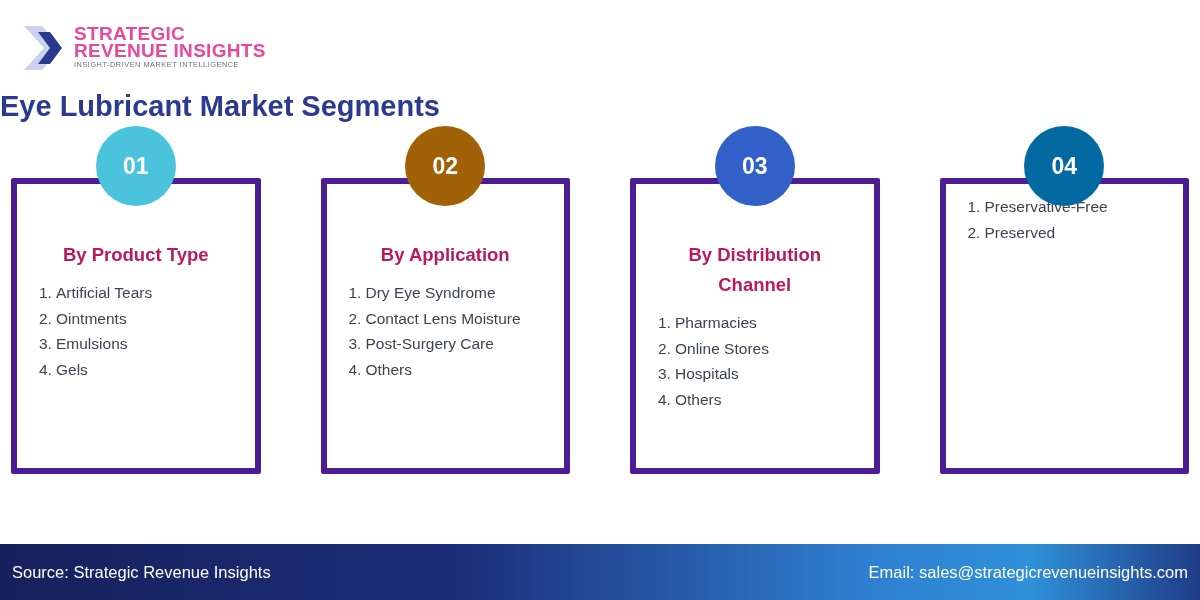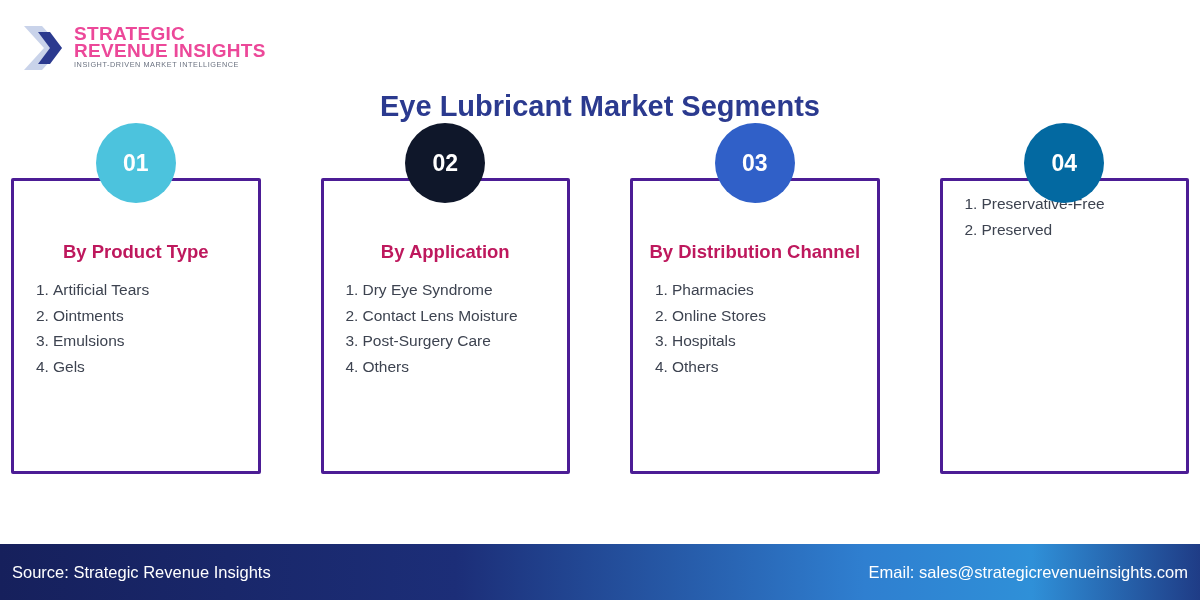--- a/index.html
+++ b/index.html
@@ -46,39 +46,39 @@
     color: #6b7280;
     white-space: nowrap;
   }
 
   
   .title {
     position: absolute;
     top: 90px;
     left: 0;
     width: 1200px;
-    text-align: center;
+    text-align: left;
     font-size: 29px;
     font-weight: bold;
     color: #2b3a8f;
   }
 
   
   .cards {
     position: absolute;
     top: 178px;
     left: 11px;
     width: 1178px;
     display: flex;
     gap: 60px;
   }
   .card {
     width: 250px;
     height: 296px;
-    border: 3px solid #4c1d95;
+    border: 6px solid #4c1d95;
     border-radius: 2px;
     box-sizing: border-box;
     position: relative;
     background: #fff;
   }
   .badge {
     position: absolute;
     top: -58px;
     left: 50%;
     transform: translateX(-50%);
@@ -158,21 +158,21 @@
       <div class="badge" style="background: rgb(76, 195, 221);">01</div>
       <div class="card-title">By Product Type</div>
       <ul class="card-list">
         <li><span class="num">1.</span><span>Artificial Tears</span></li>
         <li><span class="num">2.</span><span>Ointments</span></li>
         <li><span class="num">3.</span><span>Emulsions</span></li>
         <li><span class="num">4.</span><span>Gels</span></li>
       </ul>
     </div>
     <div class="card">
-      <div class="badge" style="background: #0f172a;">02</div>
+      <div class="badge" style="background: #a16207;">02</div>
       <div class="card-title">By Application</div>
       <ul class="card-list">
         <li><span class="num">1.</span><span>Dry Eye Syndrome</span></li>
         <li><span class="num">2.</span><span>Contact Lens Moisture</span></li>
         <li><span class="num">3.</span><span>Post-Surgery Care</span></li>
         <li><span class="num">4.</span><span>Others</span></li>
       </ul>
     </div>
     <div class="card">
       <div class="badge" style="background: rgb(48, 96, 200);">03</div>

